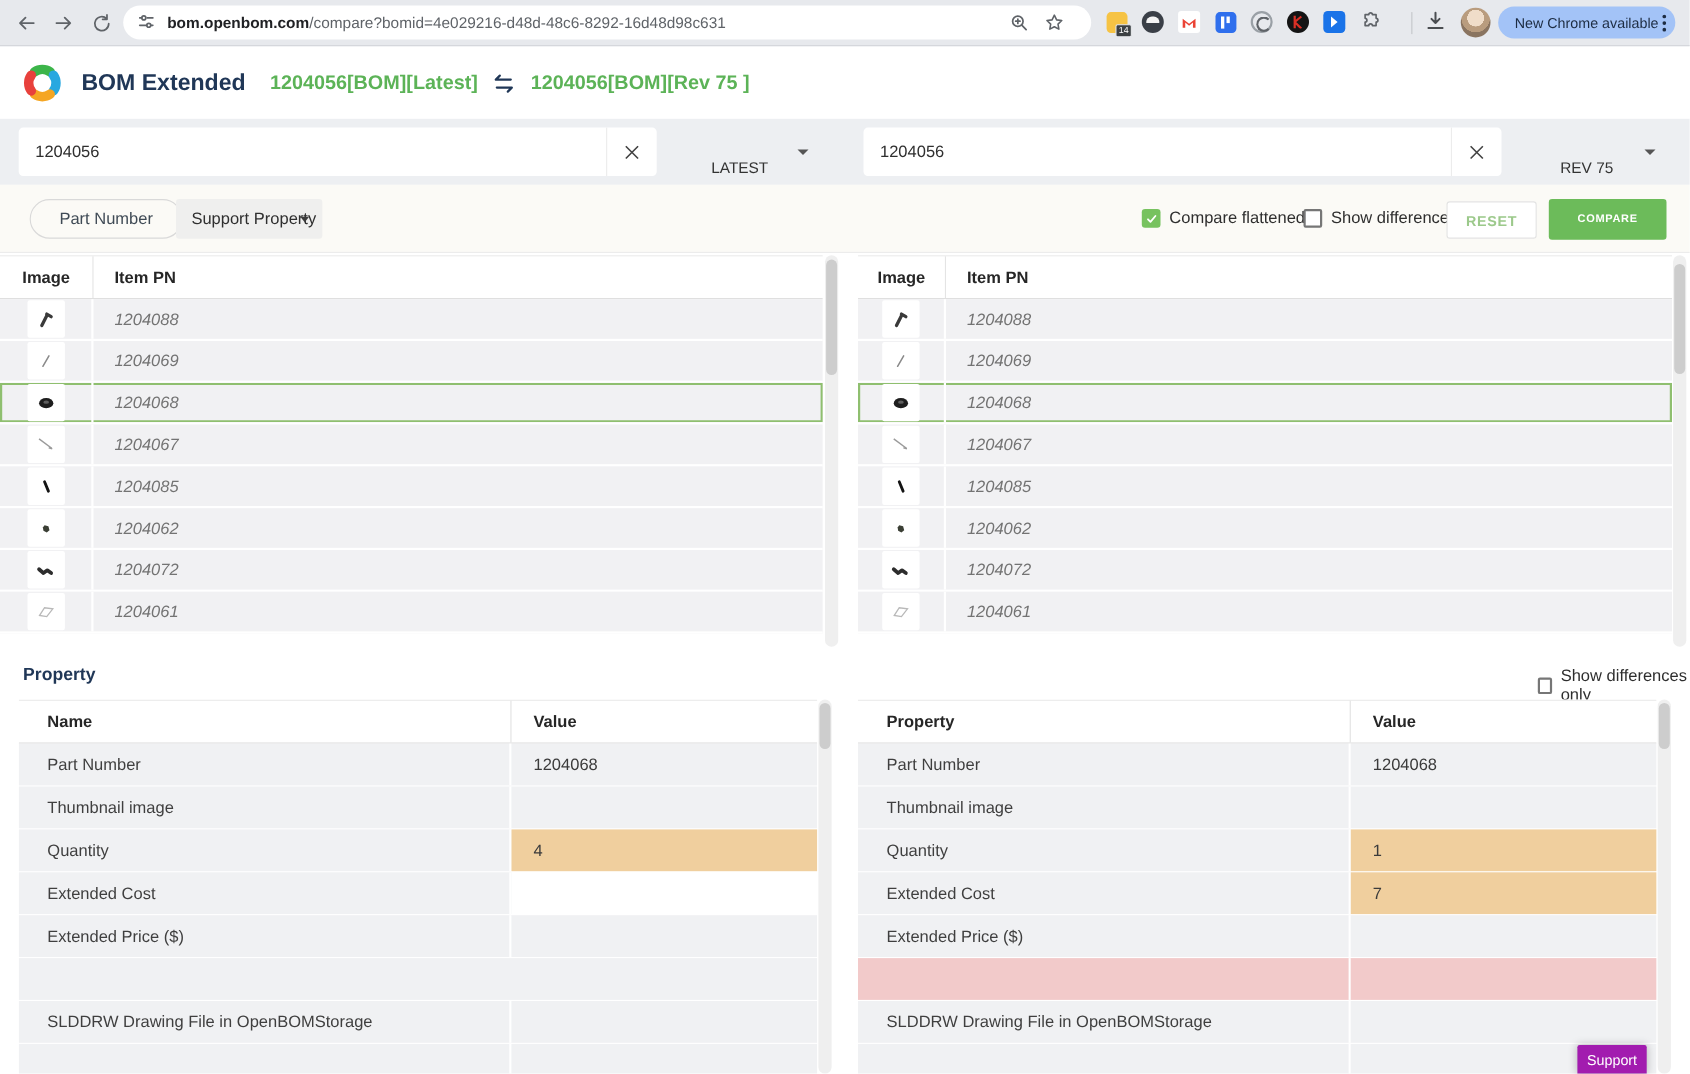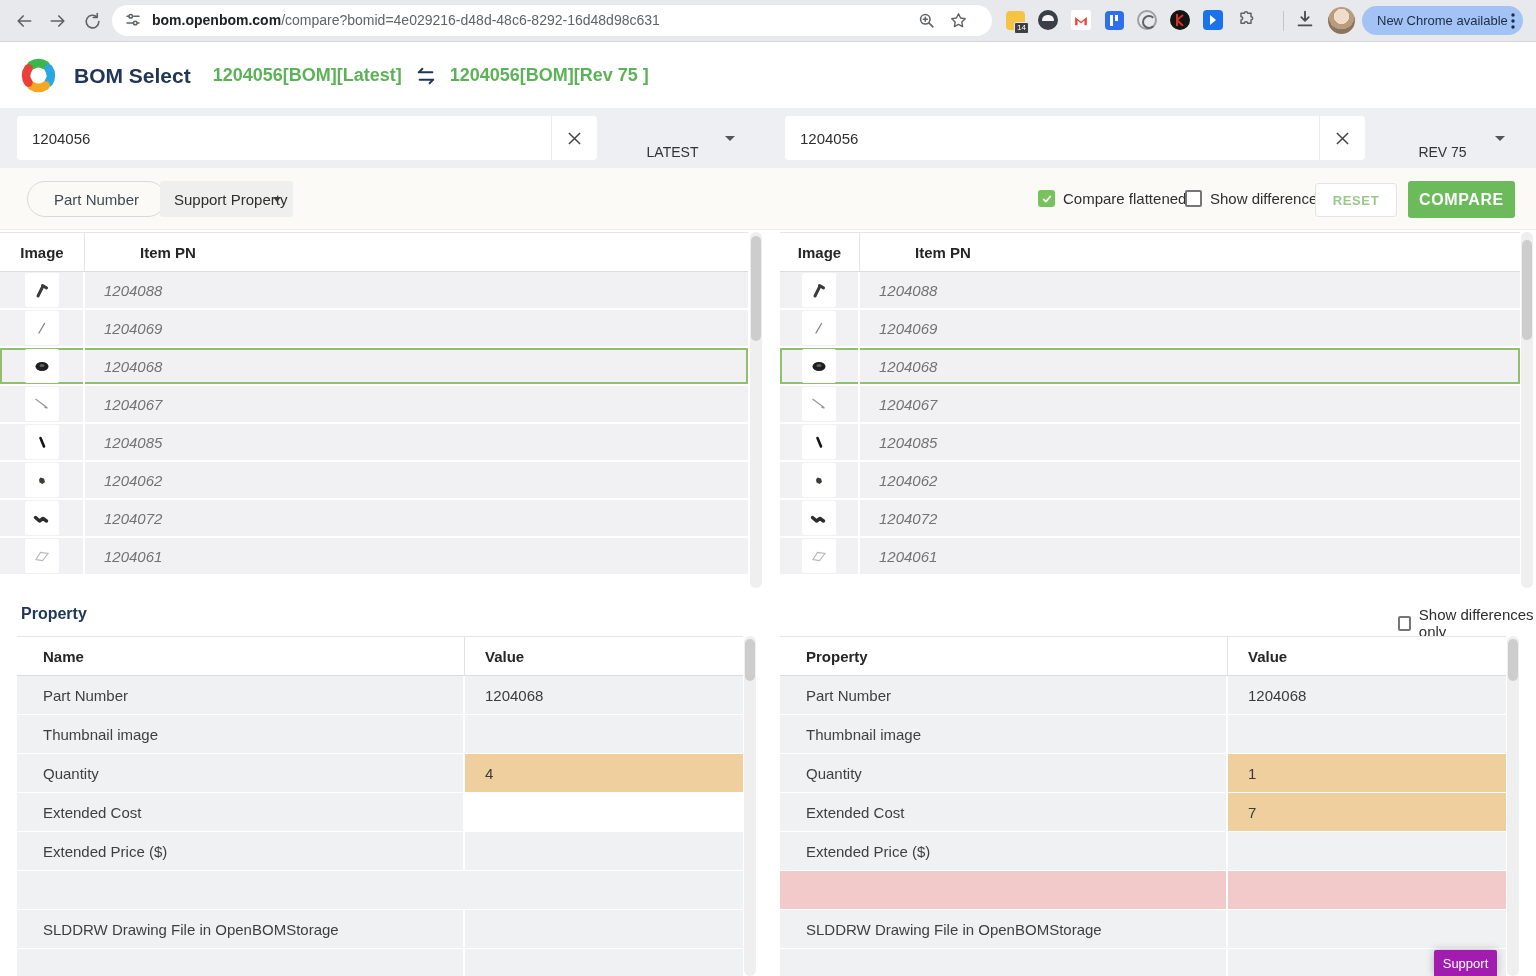--- a/index.html
+++ b/index.html
@@ -84,28 +84,28 @@
   .cb { width:17px; height:17px; border-radius:3px; display:inline-flex; align-items:center;
     justify-content:center; }
   .cb-checked { background:#77c25f; }
   .cb-empty { background:#fff; border:2px solid #767676; border-radius:2px; }
   .cb-row { position:absolute; display:flex; align-items:center; gap:8px; font-size:15px; color:#2e2e2e;padding-left:35px; }
   .reset-btn { position:absolute; left:1315px; top:15px; width:82px; height:34px; background:#fff;
     border:1px solid #e3e3e3; border-radius:3px; display:flex; align-items:center; justify-content:center;
     font-size:13px; font-weight:bold; letter-spacing:.6px; color:#9cc98b; }
   .compare-btn { position:absolute; left:1408px; top:13px; width:107px; height:37px; background:#6cbb5a;
     border-radius:3px; display:flex; align-items:center; justify-content:center;
-    font-size:16px; font-weight:bold; letter-spacing:.6px; color:#fff; }
+    font-size:10px; font-weight:bold; letter-spacing:.6px; color:#fff; }
 
   
   .bom-panel { position:absolute; top:232px; height:356px; overflow:hidden; background:#fff; }
   .bom-left { left:0; width:748px; }
   .bom-right { left:780px; width:740px; }
   .bhead { height:40px; background:#fff; border-top:1px solid #e6e6e6; border-bottom:1px solid #dcdcdc;
-    display:flex; align-items:center; font-weight:bold; font-size:15px; color:#262626;gap:36px; }
+    display:flex; align-items:center; font-weight:bold; font-size:15px; color:#262626; }
   .bhead .hcol-img { width:85px; text-align:center; border-right:1px solid #e4e4e4;
     height:100%; display:flex; align-items:center; justify-content:center; }
   .bom-right .bhead .hcol-img { width:80px; }
   .bhead .hcol-pn { padding-left:19px; }
   .brow { height:38px; border-bottom:2px solid #fff; background:#f1f1f3; display:flex; align-items:center; }
   .brow.selected { box-shadow:inset 0 0 0 2px #8fbf6f; }
   .bcell-img { width:85px; height:100%; display:flex; align-items:center; justify-content:center;
     border-right:2px solid #fff; }
   .bom-right .bcell-img { width:80px; }
   .thumb-box { width:34px; height:34px; background:#fff; border-radius:2px; display:flex;
@@ -241,21 +241,21 @@
 
 <div class="app-header">
   <span class="logo">
     <svg width="37" height="37" viewBox="0 0 36 36" fill="none" stroke-width="8.5" stroke-linecap="round">
       <path d="M11.12 8.17 A12 12 0 0 1 24.88 8.17" stroke="#3cb54a"></path>
       <path d="M27.83 11.12 A12 12 0 0 1 27.83 24.88" stroke="#29a8e0"></path>
       <path d="M24.88 27.83 A12 12 0 0 1 11.12 27.83" stroke="#f5a623"></path>
       <path d="M8.17 24.88 A12 12 0 0 1 8.17 11.12" stroke="#e8413c"></path>
     </svg>
   </span>
-  <span class="app-title">BOM Select</span>
+  <span class="app-title">BOM Extended</span>
   <span class="doc-name doc-left">1204056[BOM][Latest]</span>
   <span class="swap-ic">
     <svg width="22" height="20" viewBox="0 0 24 22" stroke="#203757" stroke-width="2.2" fill="none" stroke-linecap="round" stroke-linejoin="round">
         <path d="M4 7h15M4 7l4-4M20 15H5M20 15l-4 4"></path>
       </svg>
   </span>
   <span class="doc-name">1204056[BOM][Rev 75 ]</span>
 </div>
 
 <div class="search-row">

